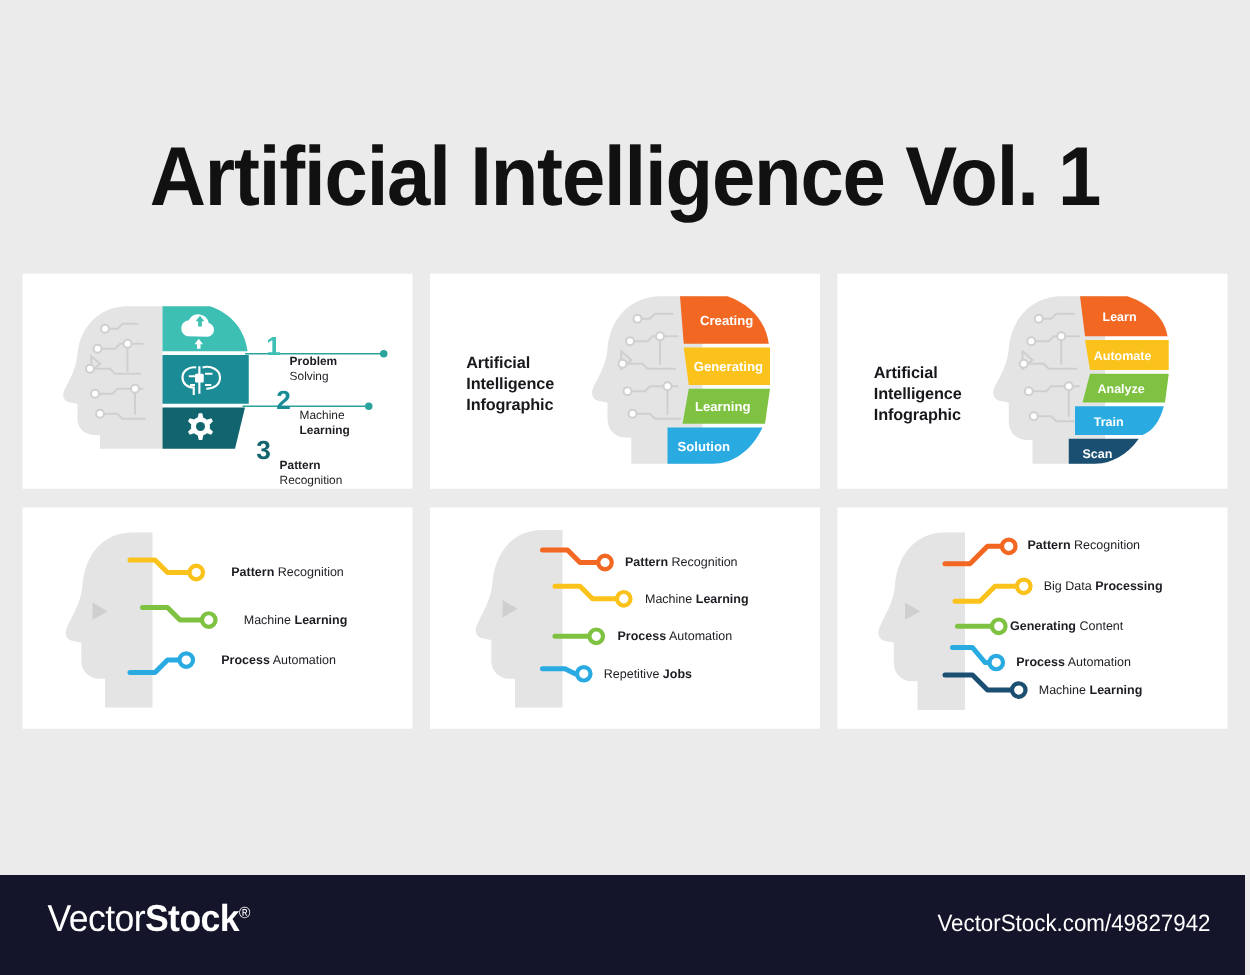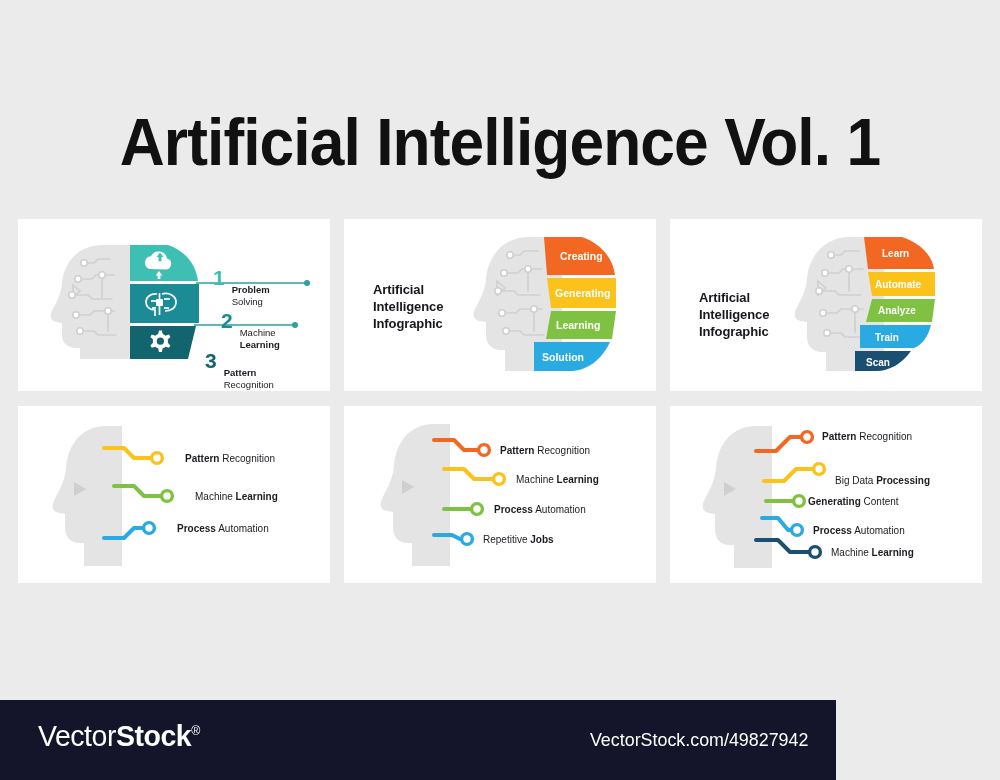--- a/index.html
+++ b/index.html
@@ -68,21 +68,21 @@
     position:absolute;
     font-size:10px;
     color:#1c1c22;
     line-height:1;
     white-space:nowrap;
   }
   .lbl b { font-weight:bold; }
 
   
   .footer {
-    position:absolute; left:0; top:700px; width:836px; height:80px;
+    position:absolute; left:0; top:700px; width:996px; height:80px;
     background:#14142a;
   }
   .vs-logo {
     position:absolute; left:38px; top:21px;
     font-size:30px; color:#ffffff; line-height:1;
     letter-spacing:-0.5px;
     transform:scaleX(0.95); transform-origin:left center;
     white-space:nowrap;
   }
   .vs-logo .vs-light { font-weight:300; }
@@ -370,21 +370,21 @@
         <circle cx="137" cy="31" r="5.4" stroke="#f26722"></circle>
         <circle cx="149" cy="63" r="5.4" stroke="#fbc21c"></circle>
         <circle cx="129" cy="95" r="5.4" stroke="#7fc241"></circle>
         <circle cx="127" cy="124" r="5.4" stroke="#29abe2"></circle>
         <circle cx="145" cy="146" r="5.4" stroke="#1b4f72"></circle>
       </g>
     </svg>
     <div class="lbl" style="left:152px; top:26px;">
       <b>Pattern</b> <span>Recognition</span>
     </div>
-    <div class="lbl" style="left:165px; top:70px;">
+    <div class="lbl" style="left:165px; top:59px;">
       <span>Big Data</span> <b>Processing</b>
     </div>
     <div class="lbl" style="left:138px; top:91px;">
       <b>Generating</b> <span>Content</span>
     </div>
     <div class="lbl" style="left:143px; top:120px;">
       <b>Process</b> <span>Automation</span>
     </div>
     <div class="lbl" style="left:161px; top:142px;">
       <span>Machine</span> <b>Learning</b>

